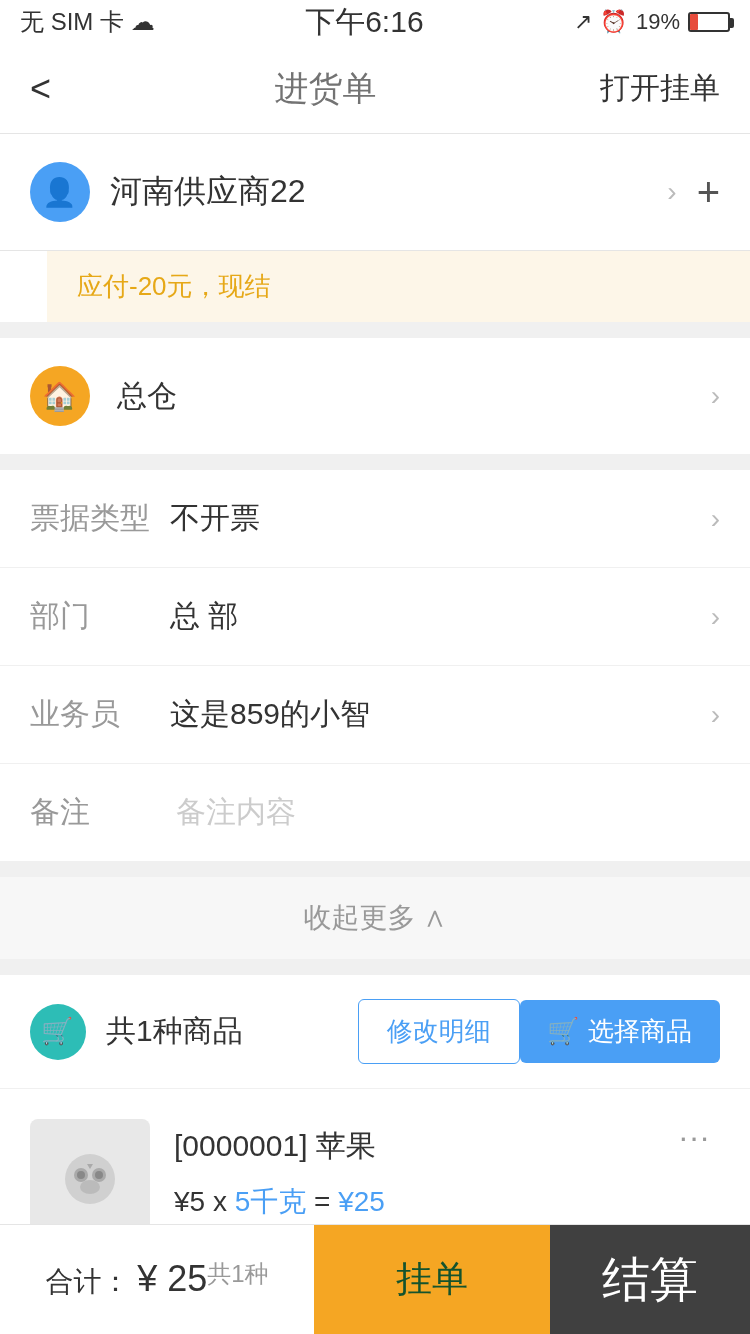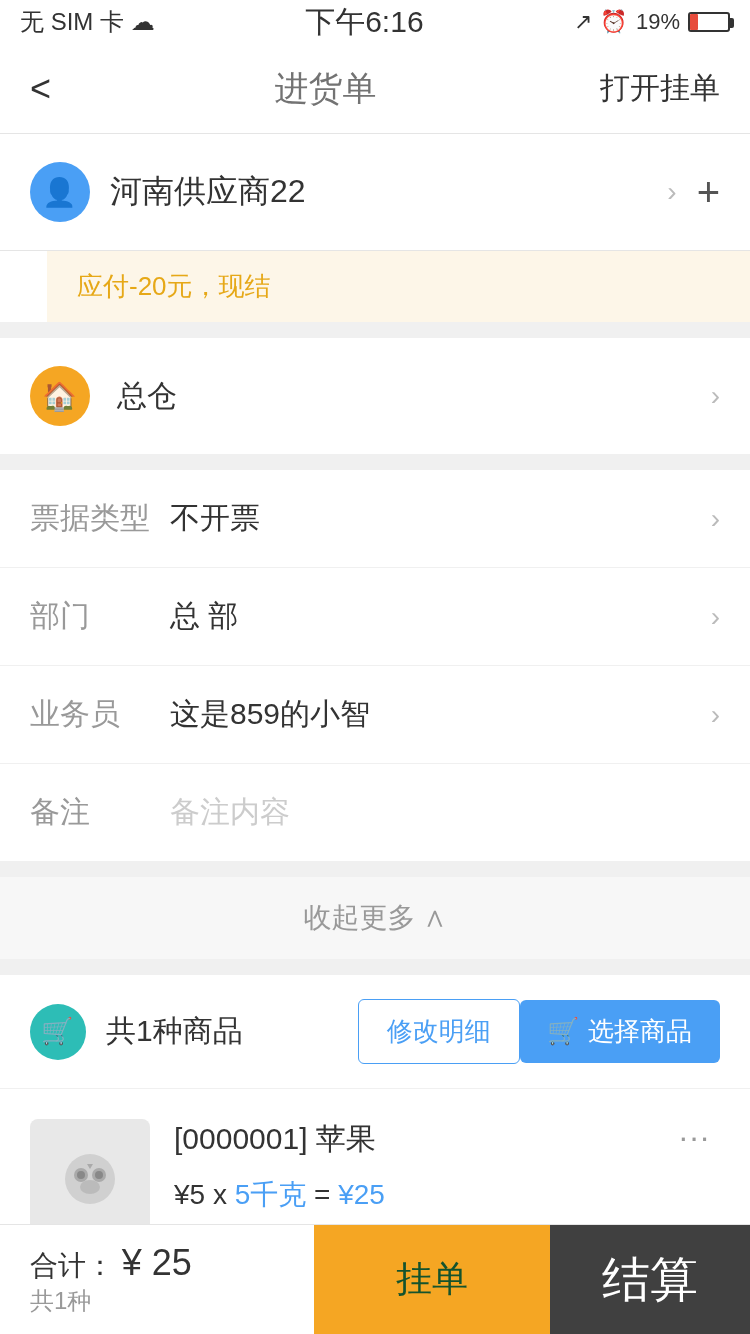--- a/index.html
+++ b/index.html
@@ -112,21 +112,21 @@
       display: flex; align-items: center; justify-content: center;
       color: white; font-size: 28px; margin-right: 20px; flex-shrink: 0;
     }
     .row-label {
       font-size: 30px; color: #999; min-width: 120px;
     }
     .row-value {
       font-size: 30px; color: #333; flex: 1; margin-left: 20px;
     }
     .row-placeholder {
-      font-size: 30px; color: #ccc; flex: 1; margin-left: 20px;
+      font-size: 30px; color: #ccc; flex: 1; margin-left: 26px;
     }
     .row-chevron { color: #bbb; font-size: 28px; }
 
     
     .collapse-row {
       background: #f7f7f7;
       padding: 22px 30px;
       text-align: center;
       font-size: 28px;
       color: #999;
@@ -188,21 +188,21 @@
       border-radius: 8px;
       margin-right: 24px;
       flex-shrink: 0;
       display: flex;
       align-items: center;
       justify-content: center;
       color: #aaa;
       font-size: 40px;
       overflow: hidden;
     }
-    .product-info { flex: 1; }
+    .product-info { flex: 1; margin-top: 7px; }
     .product-name { font-size: 30px; color: #333; margin-bottom: 16px; }
     .product-price { font-size: 28px; color: #333; }
     .price-highlight { color: #4a9ff5; }
     .product-more {
       color: #999; font-size: 32px; padding: 0 10px;
     }
 
     
     .bottom-bar {
       position: fixed;
@@ -211,21 +211,21 @@
       height: 110px;
       background: #fff;
       display: flex;
       align-items: center;
       border-top: 1px solid #e5e5e5;
     }
     .total-section {
       flex: 1;
       padding: 0 30px;
       display: flex;
-      flex-direction: column;
+      flex-direction: row;
       justify-content: center;
     }
     .total-label { font-size: 28px; color: #333; }
     .total-amount { font-size: 36px; color: #333; font-weight: 500; display: inline; }
     .total-count { font-size: 24px; color: #999; }
     .btn-hang {
       width: 236px; height: 110px;
       background: #f5a623;
       color: #14532d;
       font-size: 36px;

